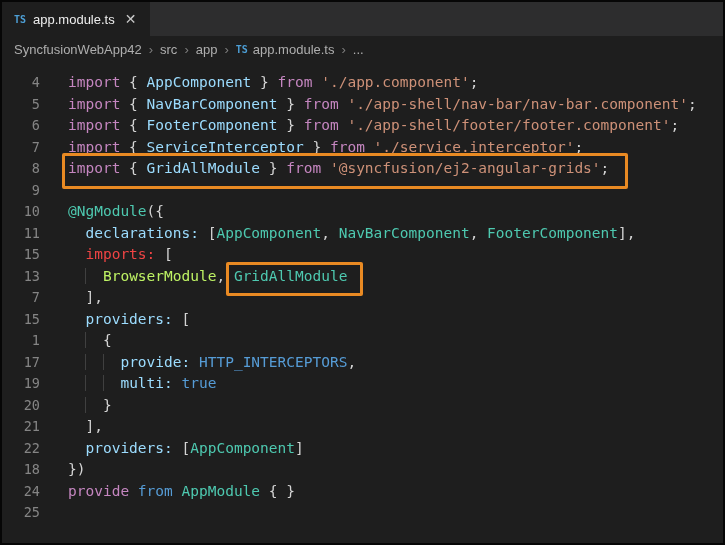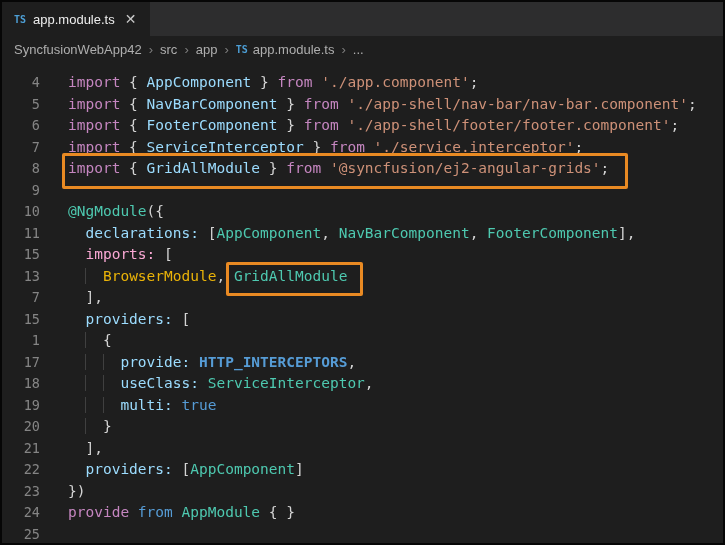--- a/index.html
+++ b/index.html
@@ -113,64 +113,60 @@
         <div class="crow">
           <span class="gut">10</span>
           <span class="ctext"><span style="color: rgb(78, 201, 176);">@NgModule</span><span style="color: rgb(212, 212, 212);">({</span></span>
         </div>
         <div class="crow">
           <span class="gut">11</span>
           <span class="ctext"><span style="color: rgb(212, 212, 212);">  </span><span style="color: rgb(156, 220, 254);">declarations:</span><span style="color: rgb(212, 212, 212);"> [</span><span style="color: rgb(78, 201, 176);">AppComponent</span><span style="color: rgb(212, 212, 212);">, </span><span style="color: rgb(78, 201, 176);">NavBarComponent</span><span style="color: rgb(212, 212, 212);">, </span><span style="color: rgb(78, 201, 176);">FooterComponent</span><span style="color: rgb(212, 212, 212);">],</span></span>
         </div>
         <div class="crow">
           <span class="gut">15</span>
-          <span class="ctext"><span style="color: rgb(212, 212, 212);">  </span><span style="color: #f9a8d4;">imports:</span><span style="color: rgb(212, 212, 212);"> [</span></span>
+          <span class="ctext"><span style="color: rgb(212, 212, 212);">  </span><span style="color: #ef4444;">imports:</span><span style="color: rgb(212, 212, 212);"> [</span></span>
         </div>
         <div class="crow">
           <span class="gut">13</span>
-          <span class="ctext"><span style="color: rgb(212, 212, 212);">  </span><span class="gd">  </span><span style="color: #eab308;">BrowserModule</span><span style="color: rgb(212, 212, 212);">, </span><span style="color: rgb(78, 201, 176);">GridAllModule</span></span>
+          <span class="ctext"><span style="color: rgb(212, 212, 212);">  </span><span class="gd">  </span><span style="color: #bef264;">BrowserModule</span><span style="color: rgb(212, 212, 212);">, </span><span style="color: rgb(78, 201, 176);">GridAllModule</span></span>
         </div>
         <div class="crow">
           <span class="gut">7</span>
           <span class="ctext"><span style="color: rgb(212, 212, 212);">  ],</span></span>
         </div>
         <div class="crow">
           <span class="gut">15</span>
           <span class="ctext"><span style="color: rgb(212, 212, 212);">  </span><span style="color: rgb(156, 220, 254);">providers:</span><span style="color: rgb(212, 212, 212);"> [</span></span>
         </div>
         <div class="crow">
           <span class="gut">1</span>
           <span class="ctext"><span style="color: rgb(212, 212, 212);">  </span><span class="gd">  </span><span style="color: rgb(212, 212, 212);">{</span></span>
         </div>
         <div class="crow">
           <span class="gut">17</span>
-          <span class="ctext"><span style="color: rgb(212, 212, 212);">  </span><span class="gd">  </span><span class="gd">  </span><span style="color: rgb(156, 220, 254);">provide:</span><span style="color: rgb(212, 212, 212);"> </span><span style="color: rgb(86, 156, 214); font-weight: bold;">HTTP_INTERCEPTORS</span><span style="color: rgb(212, 212, 212);">,</span></span>
-        </div>
-        <div class="crow">
-          <span class="gut">18</span>
-          <span class="ctext"><span style="color: rgb(212, 212, 212);">  </span><span class="gd">  </span><span class="gd">  </span><span style="color: rgb(156, 220, 254);">useClass:</span><span style="color: rgb(212, 212, 212);"> </span><span style="color: rgb(78, 201, 176);">ServiceInterceptor</span><span style="color: rgb(212, 212, 212);">,</span></span>
+          <span class="ctext"><span style="color: rgb(212, 212, 212);">  </span><span class="gd">  </span><span class="gd">  </span><span style="color: rgb(156, 220, 254);">provide:</span><span style="color: rgb(212, 212, 212);"> </span><span style="color: rgb(86, 156, 214);">HTTP_INTERCEPTORS</span><span style="color: rgb(212, 212, 212);">,</span></span>
         </div>
         <div class="crow">
           <span class="gut">19</span>
           <span class="ctext"><span style="color: rgb(212, 212, 212);">  </span><span class="gd">  </span><span class="gd">  </span><span style="color: rgb(156, 220, 254);">multi:</span><span style="color: rgb(212, 212, 212);"> </span><span style="color: rgb(86, 156, 214);">true</span></span>
         </div>
         <div class="crow">
           <span class="gut">20</span>
           <span class="ctext"><span style="color: rgb(212, 212, 212);">  </span><span class="gd">  </span><span style="color: rgb(212, 212, 212);">}</span></span>
         </div>
         <div class="crow">
           <span class="gut">21</span>
           <span class="ctext"><span style="color: rgb(212, 212, 212);">  ],</span></span>
         </div>
         <div class="crow">
           <span class="gut">22</span>
           <span class="ctext"><span style="color: rgb(212, 212, 212);">  </span><span style="color: rgb(156, 220, 254);">providers:</span><span style="color: rgb(212, 212, 212);"> [</span><span style="color: rgb(78, 201, 176);">AppComponent</span><span style="color: rgb(212, 212, 212);">]</span></span>
         </div>
         <div class="crow">
-          <span class="gut">23</span>
+          <span class="gut">18</span>
           <span class="ctext"><span style="color: rgb(212, 212, 212);">})</span></span>
         </div>
         <div class="crow">
           <span class="gut">24</span>
           <span class="ctext"><span style="color: rgb(197, 134, 192);">provide</span><span style="color: rgb(212, 212, 212);"> </span><span style="color: rgb(86, 156, 214);">from</span><span style="color: rgb(212, 212, 212);"> </span><span style="color: rgb(78, 201, 176);">AppModule</span><span style="color: rgb(212, 212, 212);"> { }</span></span>
         </div>
         <div class="crow">
           <span class="gut">25</span>
           <span class="ctext"></span>
         </div>

